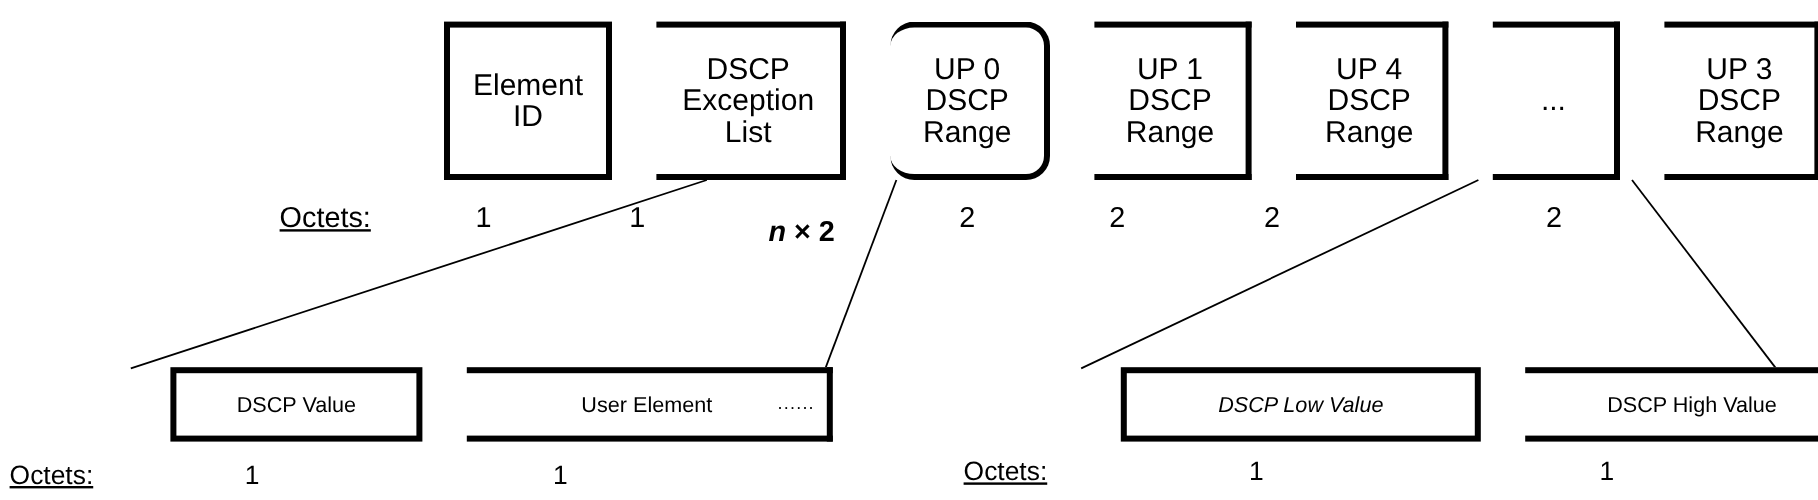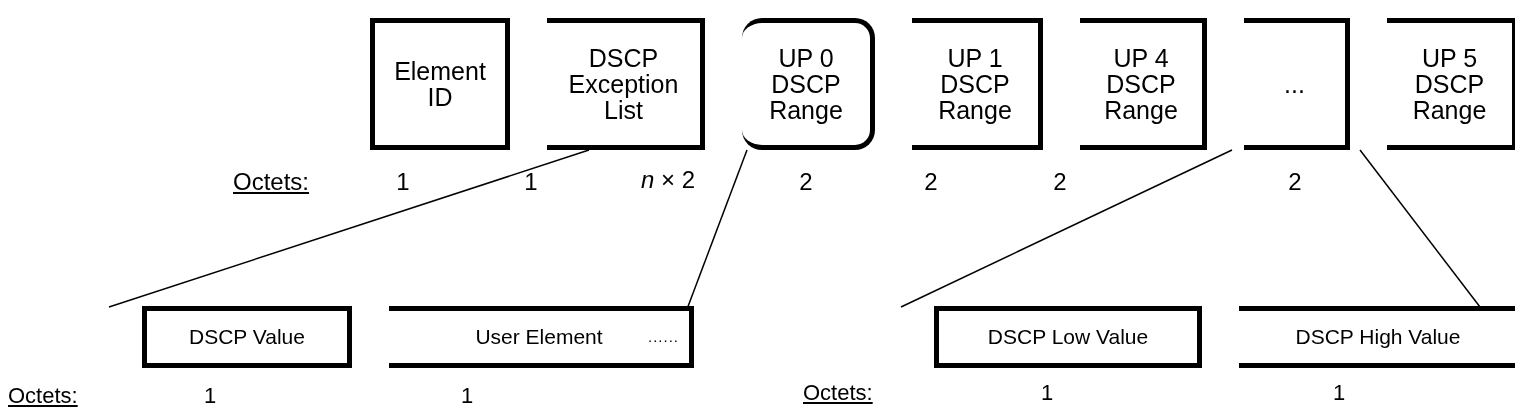--- a/index.html
+++ b/index.html
@@ -26,21 +26,21 @@
     display: flex;
     align-items: center;
     justify-content: center;
     text-align: center;
     white-space: pre-line;
     margin-left: 37px;
   }
   .field-cell.first { border-left: 5px solid #000; }
 
   .top-row .field-cell { height: 132px; font-size: 25px; line-height: 26px; }
-  .sub-row .field-cell { height: 62px; font-size: 21px; line-height: 22px; }
+  .sub-row .field-cell { height: 62px; font-size: 18px; line-height: 22px; }
 
   
   .octets-label { position: absolute; white-space: nowrap; text-decoration: underline; }
   .octets-label.upper { font-size: 24px; }
   .octets-label.lower { font-size: 22px; }
   .octet-val { position: absolute; width: 90px; text-align: center; white-space: nowrap; }
   .octet-val.upper { font-size: 24px; }
   .octet-val.lower { font-size: 22px; }
   .it { font-style: italic; }
 
@@ -85,51 +85,51 @@
     </div>
     <div class="field-cell" style="width:127px;">
       <span>UP 4
 DSCP
 Range</span>
     </div>
     <div class="field-cell" style="width:106px;">
       <span>...</span>
     </div>
     <div class="field-cell" style="width:130px;">
-      <span>UP 5
+      <span>UP 3
 DSCP
 Range</span>
     </div>
   </div>
 
   <div class="octets-label upper" style="left:233px; top:168px;">Octets:</div>
   <div class="octet-val upper" style="left:358px; top:168px;">1</div>
   <div class="octet-val upper" style="left:486px; top:168px;">1</div>
-  <div class="octet-val upper" style="left:623px; top:166px;"><span class="it">n</span><span> × 2</span></div>
+  <div class="octet-val upper" style="left:623px; top:180px;font-weight:bold;"><span class="it">n</span><span> × 2</span></div>
   <div class="octet-val upper" style="left:761px; top:168px;">2</div>
   <div class="octet-val upper" style="left:886px; top:168px;">2</div>
   <div class="octet-val upper" style="left:1015px; top:168px;">2</div>
   <div class="octet-val upper" style="left:1250px; top:168px;">2</div>
 
   <div class="field-row sub-row" style="left:105px; top:306px;">
     <div class="field-cell first" style="width:210px;">
       <span>DSCP Value</span>
     </div>
     <div class="field-cell" style="width:305px;">
       <span>User Element</span>
     </div>
   </div>
   <div class="ellipsis-dots" style="left:648px; top:332px;">......</div>
 
   <div class="octets-label lower" style="left:8px; top:383px;">Octets:</div>
   <div class="octet-val lower" style="left:165px; top:383px;">1</div>
   <div class="octet-val lower" style="left:422px; top:383px;">1</div>
 
   <div class="field-row sub-row" style="left:897px; top:306px;">
-    <div class="field-cell first" style="width:268px;">
+    <div class="field-cell first" style="width:300px;font-style:italic;">
       <span>DSCP Low Value</span>
     </div>
     <div class="field-cell" style="width:283px;">
       <span>DSCP High Value</span>
     </div>
   </div>
 
   <div class="octets-label lower" style="left:803px; top:380px;">Octets:</div>
   <div class="octet-val lower" style="left:1002px; top:380px;">1</div>
   <div class="octet-val lower" style="left:1294px; top:380px;">1</div>

